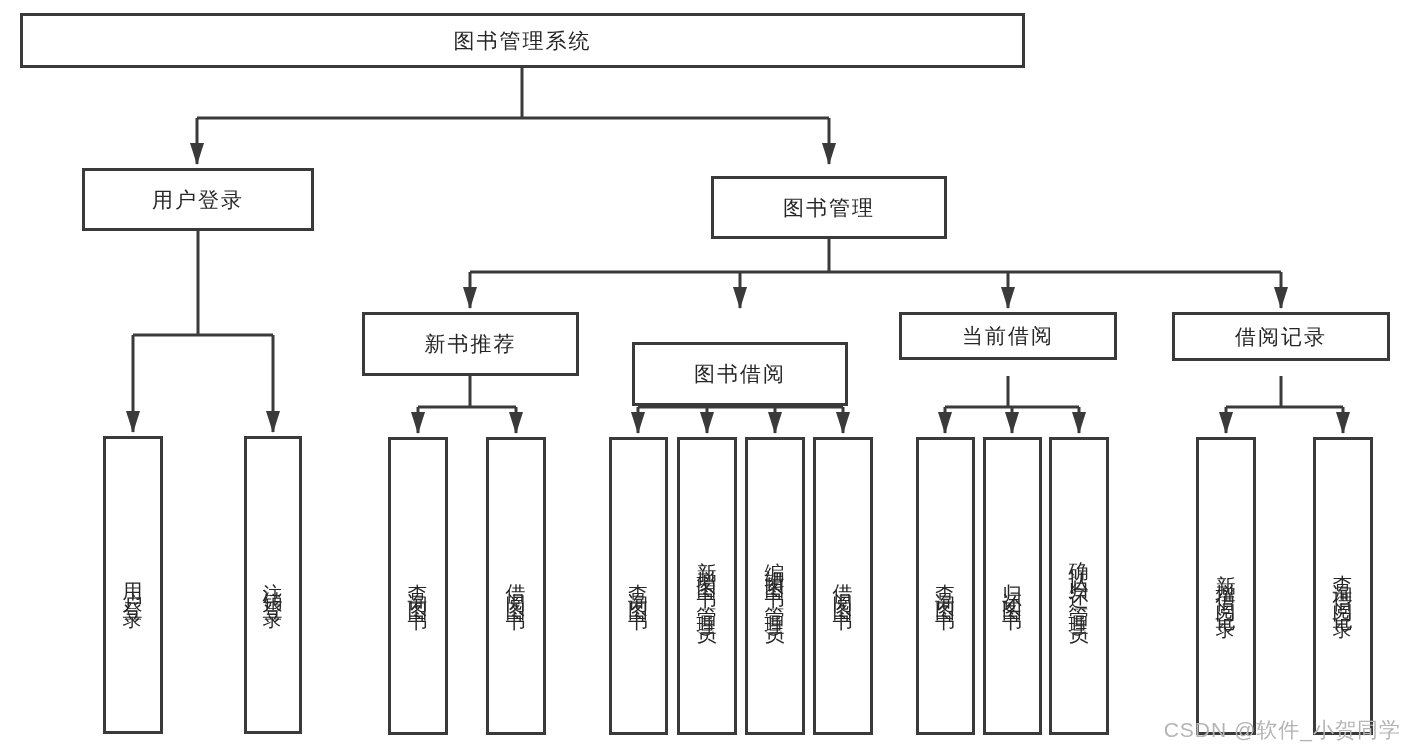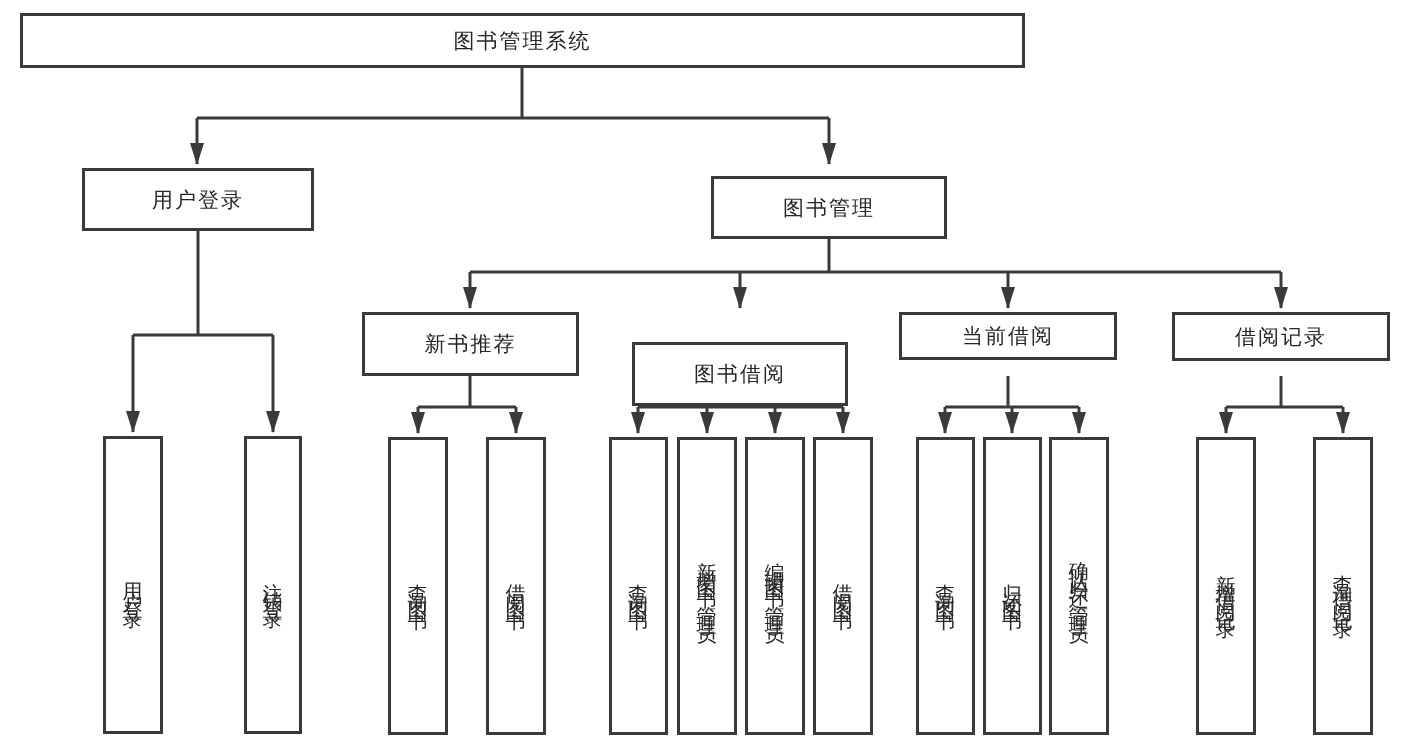--- a/index.html
+++ b/index.html
@@ -124,13 +124,14 @@
   <div class="box vbox" style="left:745px; top:437px; width:60px; height:298px;">编辑图书（管理员）</div>
   <div class="box vbox" style="left:813px; top:437px; width:60px; height:298px;">借阅图书</div>
 
   <div class="box vbox" style="left:916px; top:437px; width:59px; height:298px;">查询图书</div>
   <div class="box vbox" style="left:983px; top:437px; width:59px; height:298px;">归还图书</div>
   <div class="box vbox" style="left:1049px; top:437px; width:60px; height:298px;">确认归还（管理员）</div>
 
   <div class="box vbox" style="left:1196px; top:437px; width:60px; height:298px;">新增借阅记录</div>
   <div class="box vbox" style="left:1313px; top:437px; width:60px; height:298px;">查询借阅记录</div>
 
+  <div class="watermark">CSDN @软件_小贺同学</div>
 </div>
 
 </body></html>

